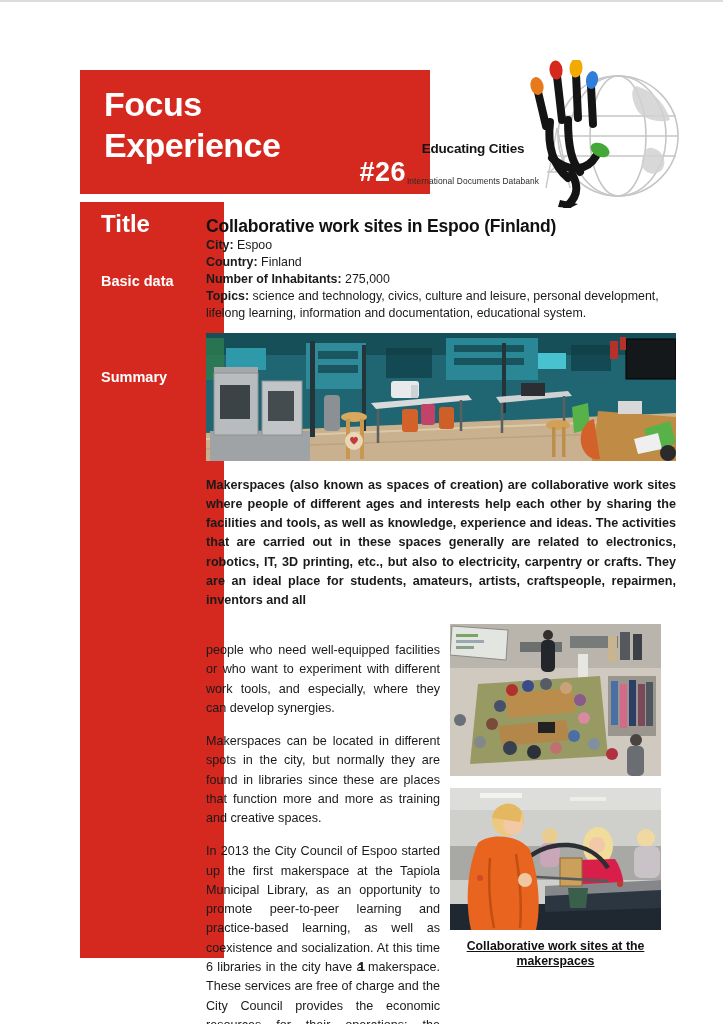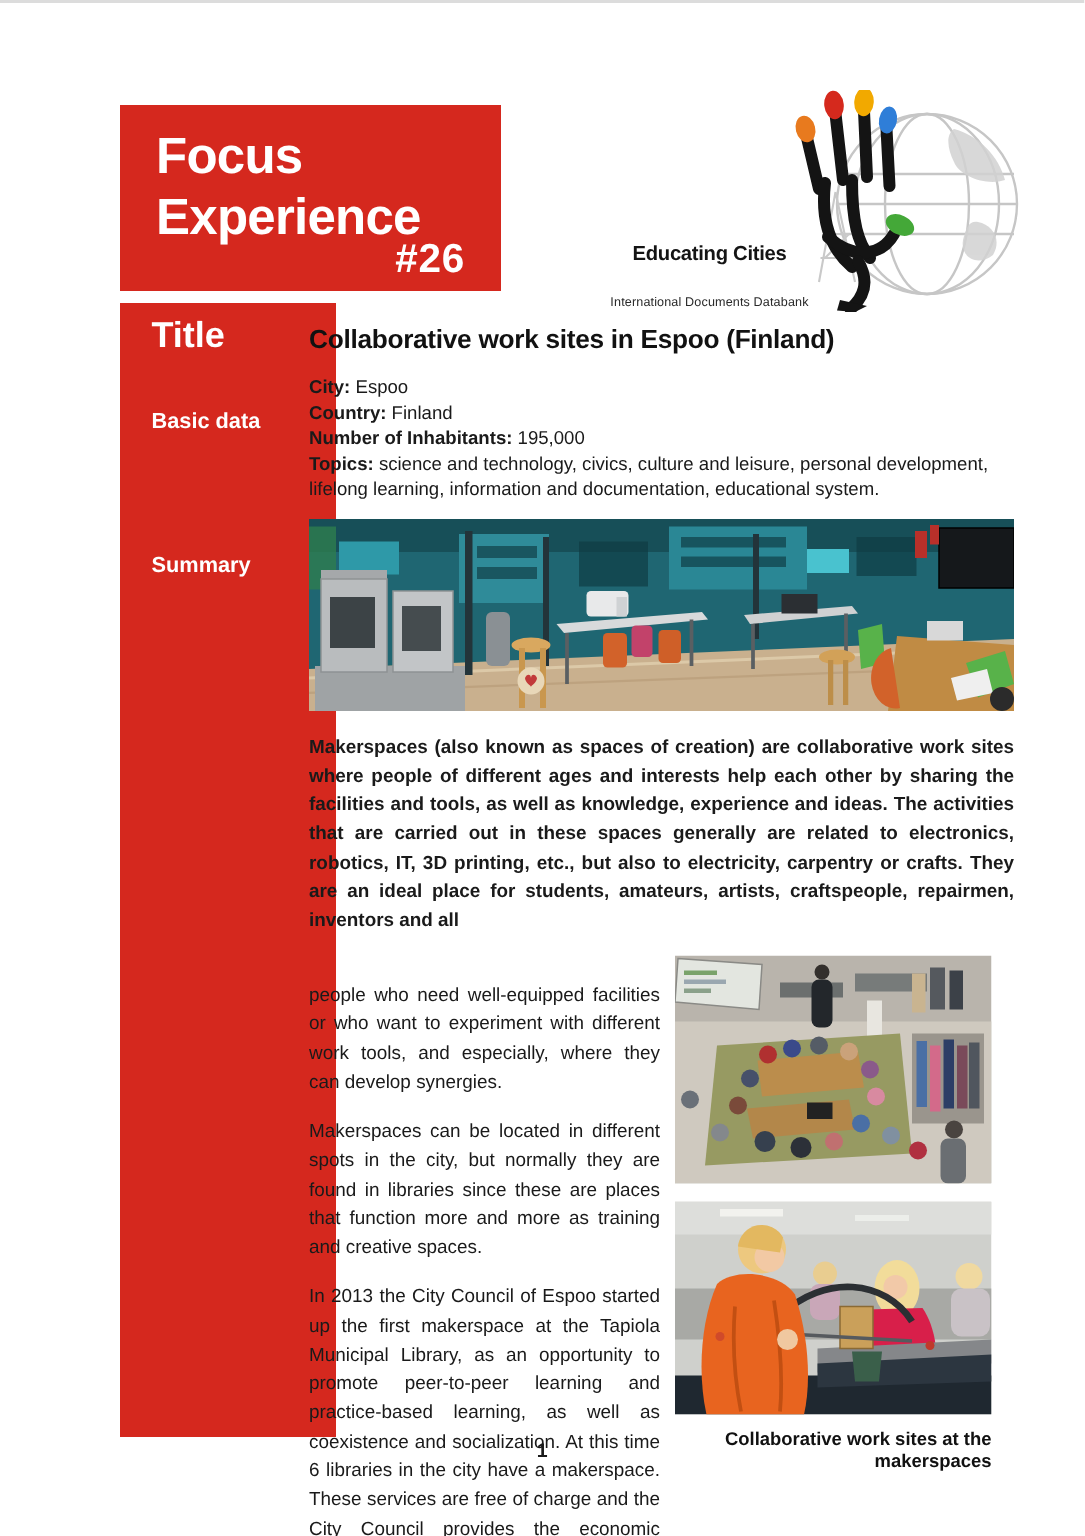--- a/index.html
+++ b/index.html
@@ -3,66 +3,66 @@
 <meta charset="utf-8">
 <style>
   html,body { margin:0; padding:0; background:#ffffff; }
   .page {
     position:relative; width:723px; height:1024px; background:#fff;
     font-family:"Liberation Sans", sans-serif; color:#1a1a1a; overflow:hidden;
     border-top:2px solid #dcdcdc;
   }
   
   .banner {
-    position:absolute; left:80px; top:68px; width:254px; height:124px;
+    position:absolute; left:80px; top:68px; width:350px; height:124px;
     background:#d5281e;
   }
   .banner-title {
     position:absolute; left:24px; top:14px; color:#fff; font-weight:bold;
     font-size:34px; line-height:1.22; letter-spacing:-0.5px;
   }
   .issue-number {
     position:absolute; right:24px; bottom:6px; color:#fff; font-weight:bold;
     font-size:27px; letter-spacing:0.5px;
   }
   
   .logo { position:absolute; left:400px; top:58px; width:290px; height:148px; }
   .logo svg { position:absolute; left:0; top:0; }
-  .logo-text { position:absolute; left:0px; top:102px; width:146px; text-align:center; }
+  .logo-text { position:absolute; left:0px; top:82px; width:146px; text-align:center; }
   .logo-name { font-size:13.5px; font-weight:bold; letter-spacing:-0.2px; color:#141414; line-height:1.1; }
   .logo-sub { font-size:8.4px; color:#2a2a2a; letter-spacing:0.1px; margin-top:19px; }
   
   .sidebar {
     position:absolute; left:80px; top:200px; width:144px; height:756px;
     background:#d5281e; color:#fff;
   }
   .sb-title   { position:absolute; left:21px; top:8px;   font-size:24px;   font-weight:bold; }
   .sb-basic   { position:absolute; left:21px; top:71px;  font-size:14.5px; font-weight:bold;text-align:right; }
   .sb-summary { position:absolute; left:21px; top:167px; font-size:14.5px; font-weight:bold; }
   
   .content { position:absolute; left:206px; top:200px; width:470px; }
   .doc-title { font-size:24px; font-weight:800; letter-spacing:-0.4px; line-height:1.05; color:#111; }
   .doc-subtitle { font-size:17.5px; font-weight:bold; letter-spacing:-0.2px; margin-top:14px; color:#111; }
-  .basic-data { margin-top:13px; font-size:12.4px; line-height:1.38; }
+  .basic-data { font-size:12.4px; line-height:1.38; }
   .bd-row { margin:0; }
   .bd-label { font-weight:bold; }
   .photo { display:block; }
   .hero-photo { margin-top:10px; width:470px; height:128px; }
   .body-text { font-size:12.6px; line-height:1.53; text-align:justify; }
   .p-full { margin-top:15px;font-weight:bold; }
   .two-col { display:flex; margin-top:2px; }
   .col-text { width:234px; }
   .col-photos { width:211px; margin-left:10px; }
   .col-text p { margin:0 0 14px 0; }
   .col-text p:first-child { margin-top:18px; }
   .photo2 { width:211px; height:152px; margin-top:1px; }
   .photo3 { width:211px; height:142px; margin-top:12px; }
   .photo-caption {
-    margin-top:9px; font-size:12.3px; font-weight:bold; text-align:right;
-    line-height:1.25; color:#111;
+    margin-top:9px; font-size:12.3px; font-weight:bold; text-align:center;
+    line-height:1.25; color:#111;text-decoration:underline;
   }
   .page-number {
     position:absolute; left:0; top:957px; width:723px; text-align:center;
     font-size:13px; font-weight:bold;
   }
 </style>
 </head>
 <body>
 
 <div class="page">
@@ -133,21 +133,21 @@
       <div class="bd-row">
         <span class="bd-label">City:</span>
         <span>Espoo</span>
       </div>
       <div class="bd-row">
         <span class="bd-label">Country:</span>
         <span>Finland</span>
       </div>
       <div class="bd-row">
         <span class="bd-label">Number of Inhabitants:</span>
-        <span>195,000</span>
+        <span>275,000</span>
       </div>
       <div class="bd-row">
         <span class="bd-label">Topics:</span>
         <span>science and technology, civics, culture and leisure, personal development, lifelong learning, information and documentation, educational system.</span>
       </div>
     </div>
 
     <svg class="photo hero-photo" viewBox="0 0 470 128" preserveAspectRatio="none">
       <rect x="0" y="0" width="470" height="128" fill="#1f6672"></rect>
       <rect x="0" y="0" width="470" height="22" fill="#174f58"></rect>

